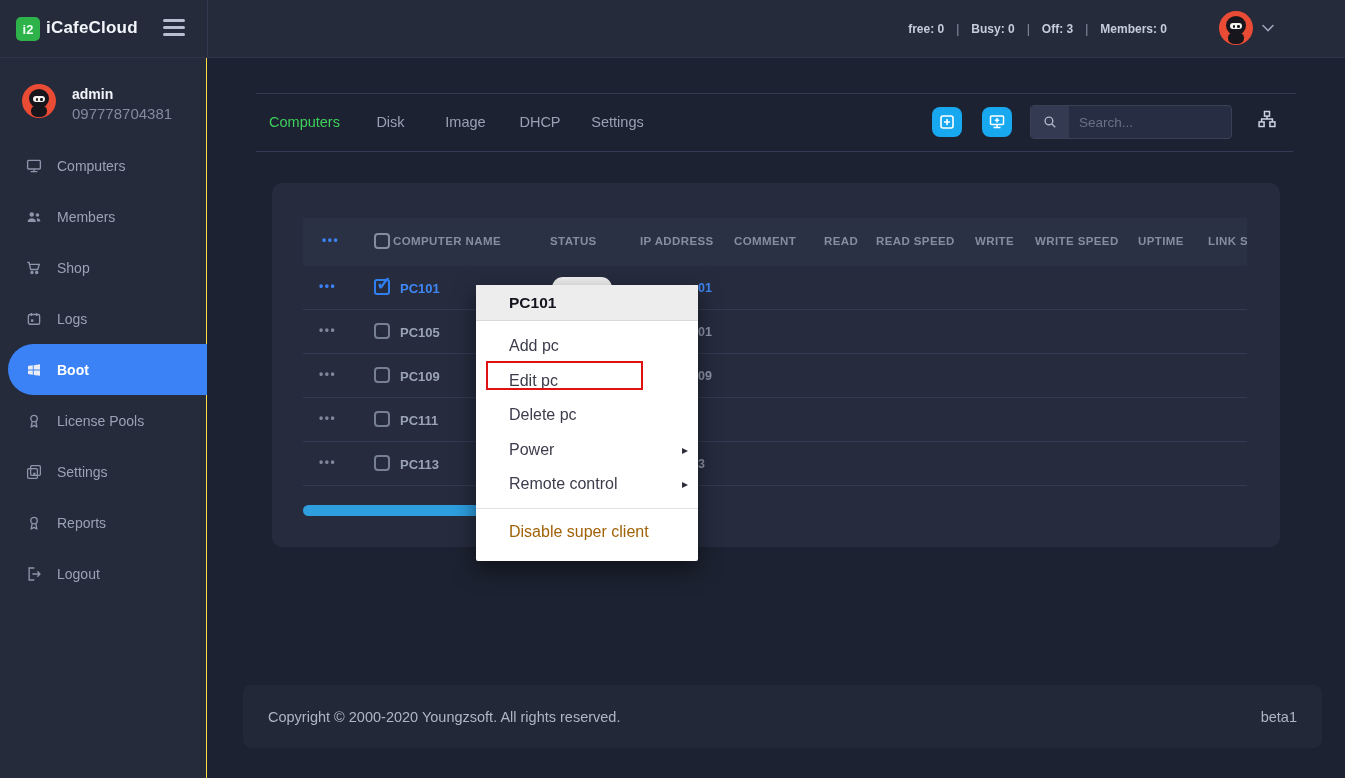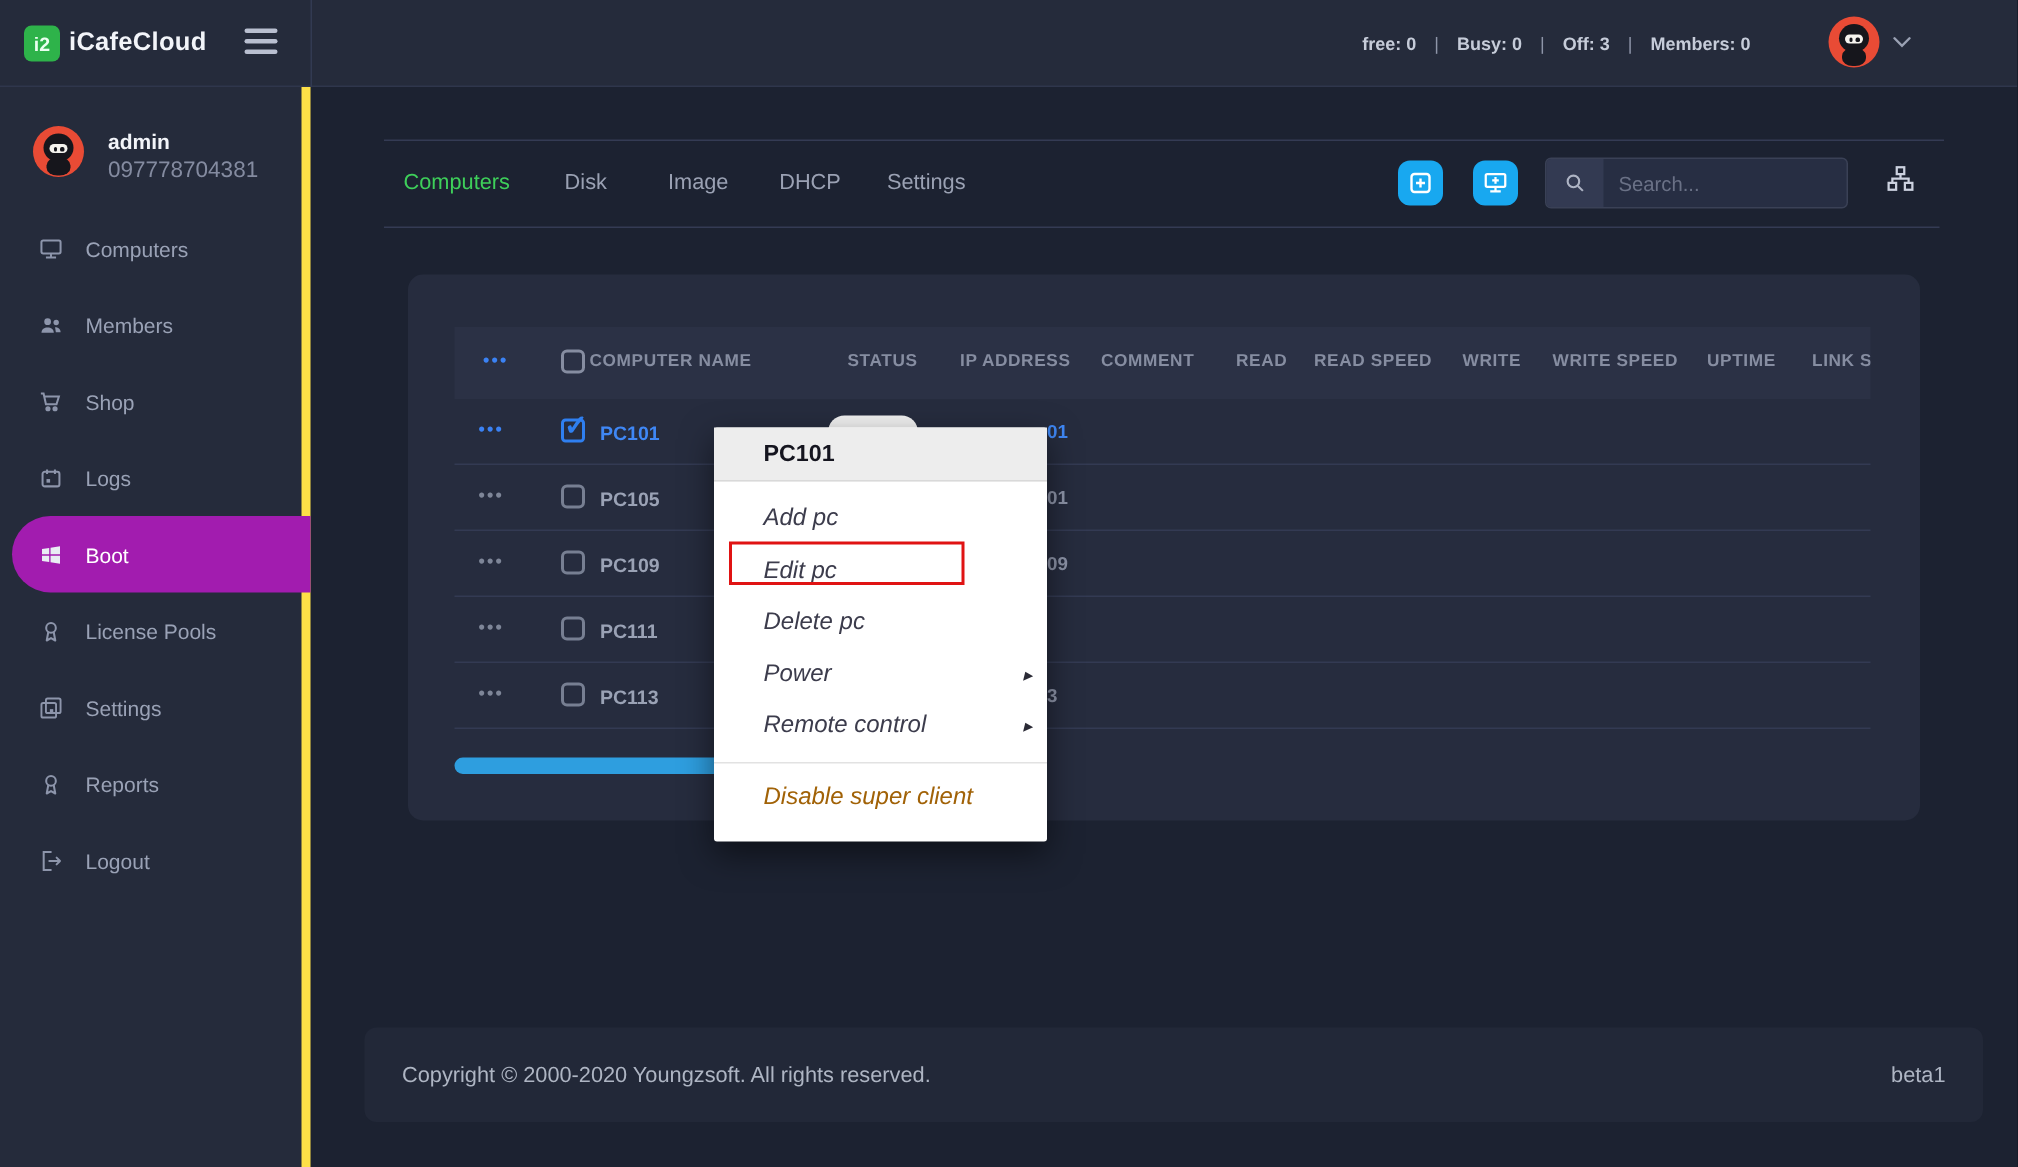--- a/index.html
+++ b/index.html
@@ -18,29 +18,29 @@
   .avatar { position:relative; width:34px; height:34px; border-radius:50%; background:#e94b35; overflow:hidden; }
   .avatar .head { position:absolute; left:7px; top:5px; width:20px; height:19px; background:#16161c; border-radius:50%; }
   .avatar .band { position:absolute; left:11px; top:12px; width:12px; height:6px; background:#f5f3ee; border-radius:3px; }
   .avatar .band::before, .avatar .band::after { content:""; position:absolute; top:2px; width:2.5px; height:2.5px; border-radius:50%; background:#16161c; }
   .avatar .band::before { left:2.5px; } .avatar .band::after { right:2.5px; }
   .avatar .body { position:absolute; left:9px; top:21px; width:16px; height:12px; background:#16161c; border-radius:45%; }
   .topbar .avatar { position:absolute; left:1219px; top:11px; }
   .chevron { position:absolute; left:1262px; top:24px; width:12px; height:8px; }
 
   
-  .sidebar { position:absolute; left:0; top:58px; width:207px; height:720px; background:#252b3b; border-right:6px solid #fde047; z-index:20; }
+  .sidebar { position:absolute; left:0; top:58px; width:207px; height:720px; background:#252b3b; border-right:1px solid #fde047; z-index:20; }
   .user-block { position:absolute; left:0; top:0; width:207px; height:80px; }
   .user-block .avatar { position:absolute; left:22px; top:26px; }
   .user-name { position:absolute; left:72px; top:28px; color:#f2f4f9; font-size:14px; font-weight:bold; }
   .user-phone { position:absolute; left:72px; top:47px; color:#848ba0; font-size:15px; }
   .nav { position:absolute; left:0; top:82px; width:207px; }
   .nav-item { position:relative; height:51px; display:flex; align-items:center; padding-left:25px; color:#9aa2b6; font-size:14px; cursor:pointer; }
   .nav-item .nicon { width:18px; height:18px; margin-right:14px; flex:0 0 18px; color:#8d95ab; }
-  .nav-item.active { background:#a21caf; border-radius:26px 0 0 26px; margin-left:8px; padding-left:17px; color:#ffffff; font-weight:normal; }
+  .nav-item.active { background:#3b82f6; border-radius:26px 0 0 26px; margin-left:8px; padding-left:17px; color:#ffffff; font-weight:bold; }
   .nav-item.active .nicon { color:#e9ecf3; }
   .nicon svg { width:18px; height:18px; display:block; }
 
   
   .tabs-topline { position:absolute; left:256px; top:93px; width:1040px; height:1px; background:#343b54; }
   .tabs-bottomline { position:absolute; left:256px; top:151px; width:1037px; height:1px; background:#343b54; }
   .tabs { position:absolute; left:256px; top:94px; height:56px; display:flex; }
   .tab { display:flex; align-items:center; justify-content:center; color:#9aa1b3; font-size:14.5px; cursor:pointer; }
   .tab.active { color:#3ecf5a; }
   .tab-sep { position:absolute; top:10px; width:1px; height:38px; background:#3a4156; }
@@ -66,21 +66,21 @@
   .pc-name.sel { color:#3f87f5; }
   .status-badge { position:absolute; left:552px; top:277px; width:60px; height:22px; background:#f1f1f1; border-radius:11px; z-index:4; }
   .ip-frag { position:absolute; font-size:12.5px; font-weight:bold; color:#8d94a8; z-index:2; }
   .ip-frag.blue { color:#3f87f5; }
   .hscroll { position:absolute; left:303px; top:505px; width:287px; height:11px; background:#2e9edf; border-radius:6px; cursor:grab; z-index:3; }
 
   
   .ctxmenu { position:absolute; left:476px; top:285px; width:222px; background:#ffffff; border-radius:2px; box-shadow:0 8px 22px rgba(0,0,0,.5); z-index:20; padding-bottom:12px; }
   .ctx-title { height:36px; background:#ededed; border-bottom:1px solid #d9d9d9; display:flex; align-items:center; padding-left:33px; font-size:15.5px; font-weight:bold; color:#15151f; }
   .ctx-items { padding-top:8px; }
-  .ctx-item { position:relative; height:34.5px; display:flex; align-items:center; padding-left:33px; font-size:16px; color:#3c3c4c; cursor:pointer;font-style:italic; }
+  .ctx-item { position:relative; height:34.5px; display:flex; align-items:center; padding-left:33px; font-size:16px; color:#3c3c4c; cursor:pointer; }
   .ctx-item .arrow { position:absolute; right:10px; font-size:12px; color:#2b2b36; }
   .ctx-sep { height:1px; background:#e2e2e2; margin:6px 0 6px 0; }
   .ctx-item.disabled { color:#a16207; cursor:default; }
   .hl-box { position:absolute; left:10px; top:76px; width:157px; height:29px; border:2px solid #e01313; z-index:25; pointer-events:none; }
 
   
   .footer { position:absolute; left:243px; top:685px; width:1079px; height:63px; background:#222838; border-radius:8px; display:flex; align-items:center; justify-content:space-between; padding:0 25px; color:#aeb5c3; font-size:14.5px; }
 </style>
 </head>
 <body>
@@ -260,21 +260,21 @@
         <path d="M12 8.5v3.5M5.5 15.5V12h13v3.5"></path>
       </svg>
   </button>
 
   <div class="card"></div>
 
   <div class="thead">
     <span class="dots blue" style="left:19px; top:15px">•••</span>
     <span class="cbx" style="left:71px; top:15px; border-color:#868da1"></span>
     <span class="th" style="left:90px">COMPUTER NAME</span>
-    <span class="th" style="left:262px">STATUS</span>
+    <span class="th" style="left:247px">STATUS</span>
     <span class="th" style="left:337px">IP ADDRESS</span>
     <span class="th" style="left:431px">COMMENT</span>
     <span class="th" style="left:521px">READ</span>
     <span class="th" style="left:573px">READ SPEED</span>
     <span class="th" style="left:672px">WRITE</span>
     <span class="th" style="left:732px">WRITE SPEED</span>
     <span class="th" style="left:835px">UPTIME</span>
     <span class="th" style="left:905px">LINK SPEED</span>
   </div>
 

